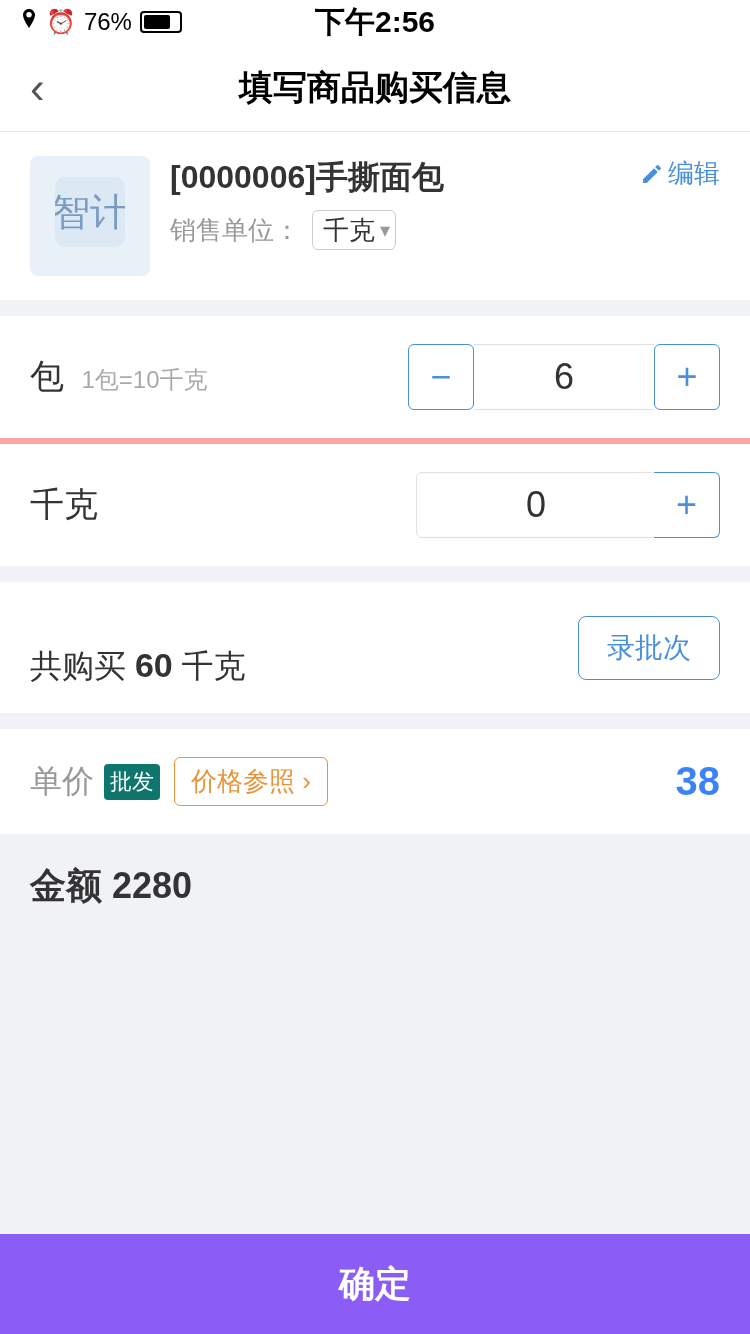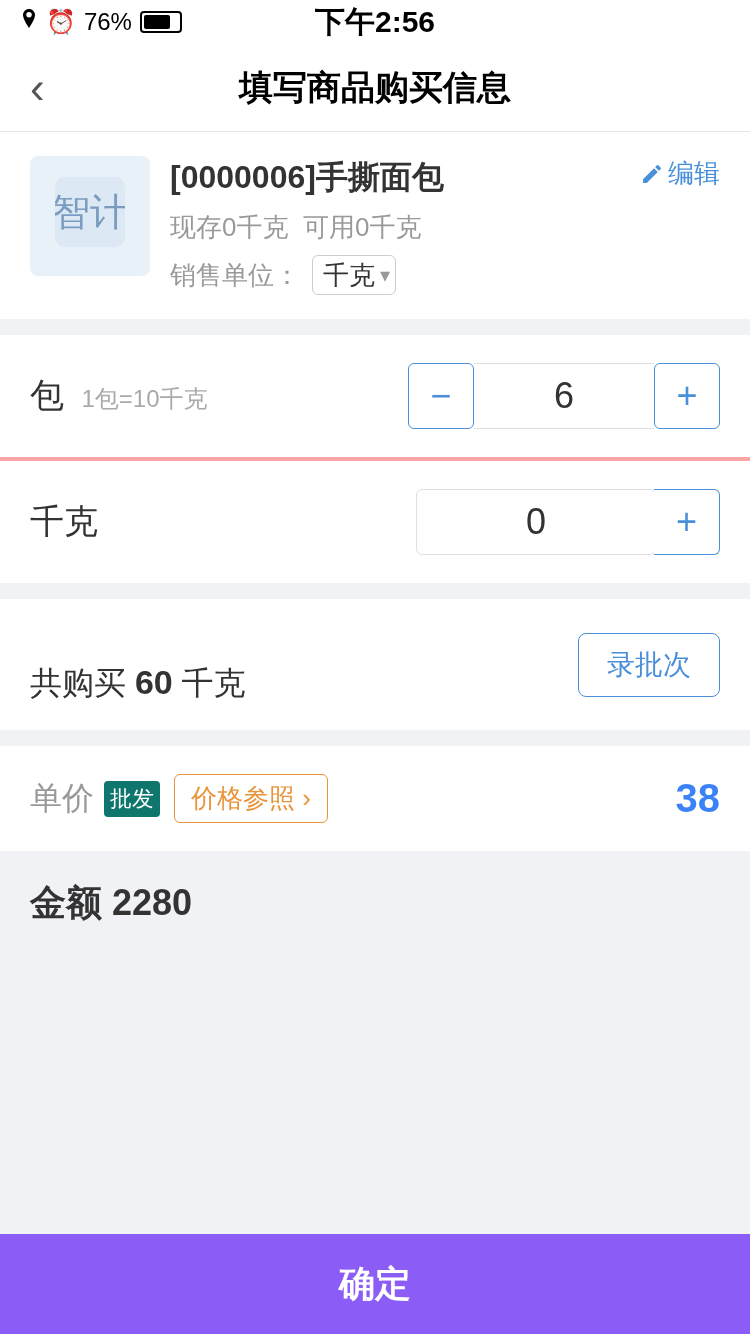--- a/index.html
+++ b/index.html
@@ -183,21 +183,21 @@
     .section {
       background: #fff;
       flex-shrink: 0;
     }
 
     
     .qty-row {
       display: flex;
       align-items: center;
       padding: 28px 30px;
-      border-bottom: 4px solid #fca5a5;
+      border-bottom: 6px solid #fca5a5;
     }
     .qty-label {
       flex: 1;
       font-size: 34px;
       color: #333;
     }
     .qty-sublabel {
       font-size: 24px;
       color: #aaa;
       margin-left: 8px;
@@ -376,23 +376,20 @@
       <svg width="70" height="70" viewBox="0 0 70 70" fill="none">
         <rect width="70" height="70" rx="10" fill="#dce8f4"></rect>
         <text x="35" y="48" text-anchor="middle" font-size="38" fill="#7a9cc0">智计</text>
       </svg>
     </span>
   </div>
   <div class="product-info">
     <div class="product-name">
       <span>[0000006]</span><span>手撕面包</span>
     </div>
-    <div class="product-stock">
-      <span>现存0千克</span>&nbsp;&nbsp;<span>可用0千克</span>
-    </div>
     <div class="product-unit-row">
       <span>销售单位：</span>
       <div class="unit-select-wrapper">
         <select class="unit-select">
           <option>千克</option>
         </select>
       </div>
     </div>
   </div>
   <div class="product-right">

